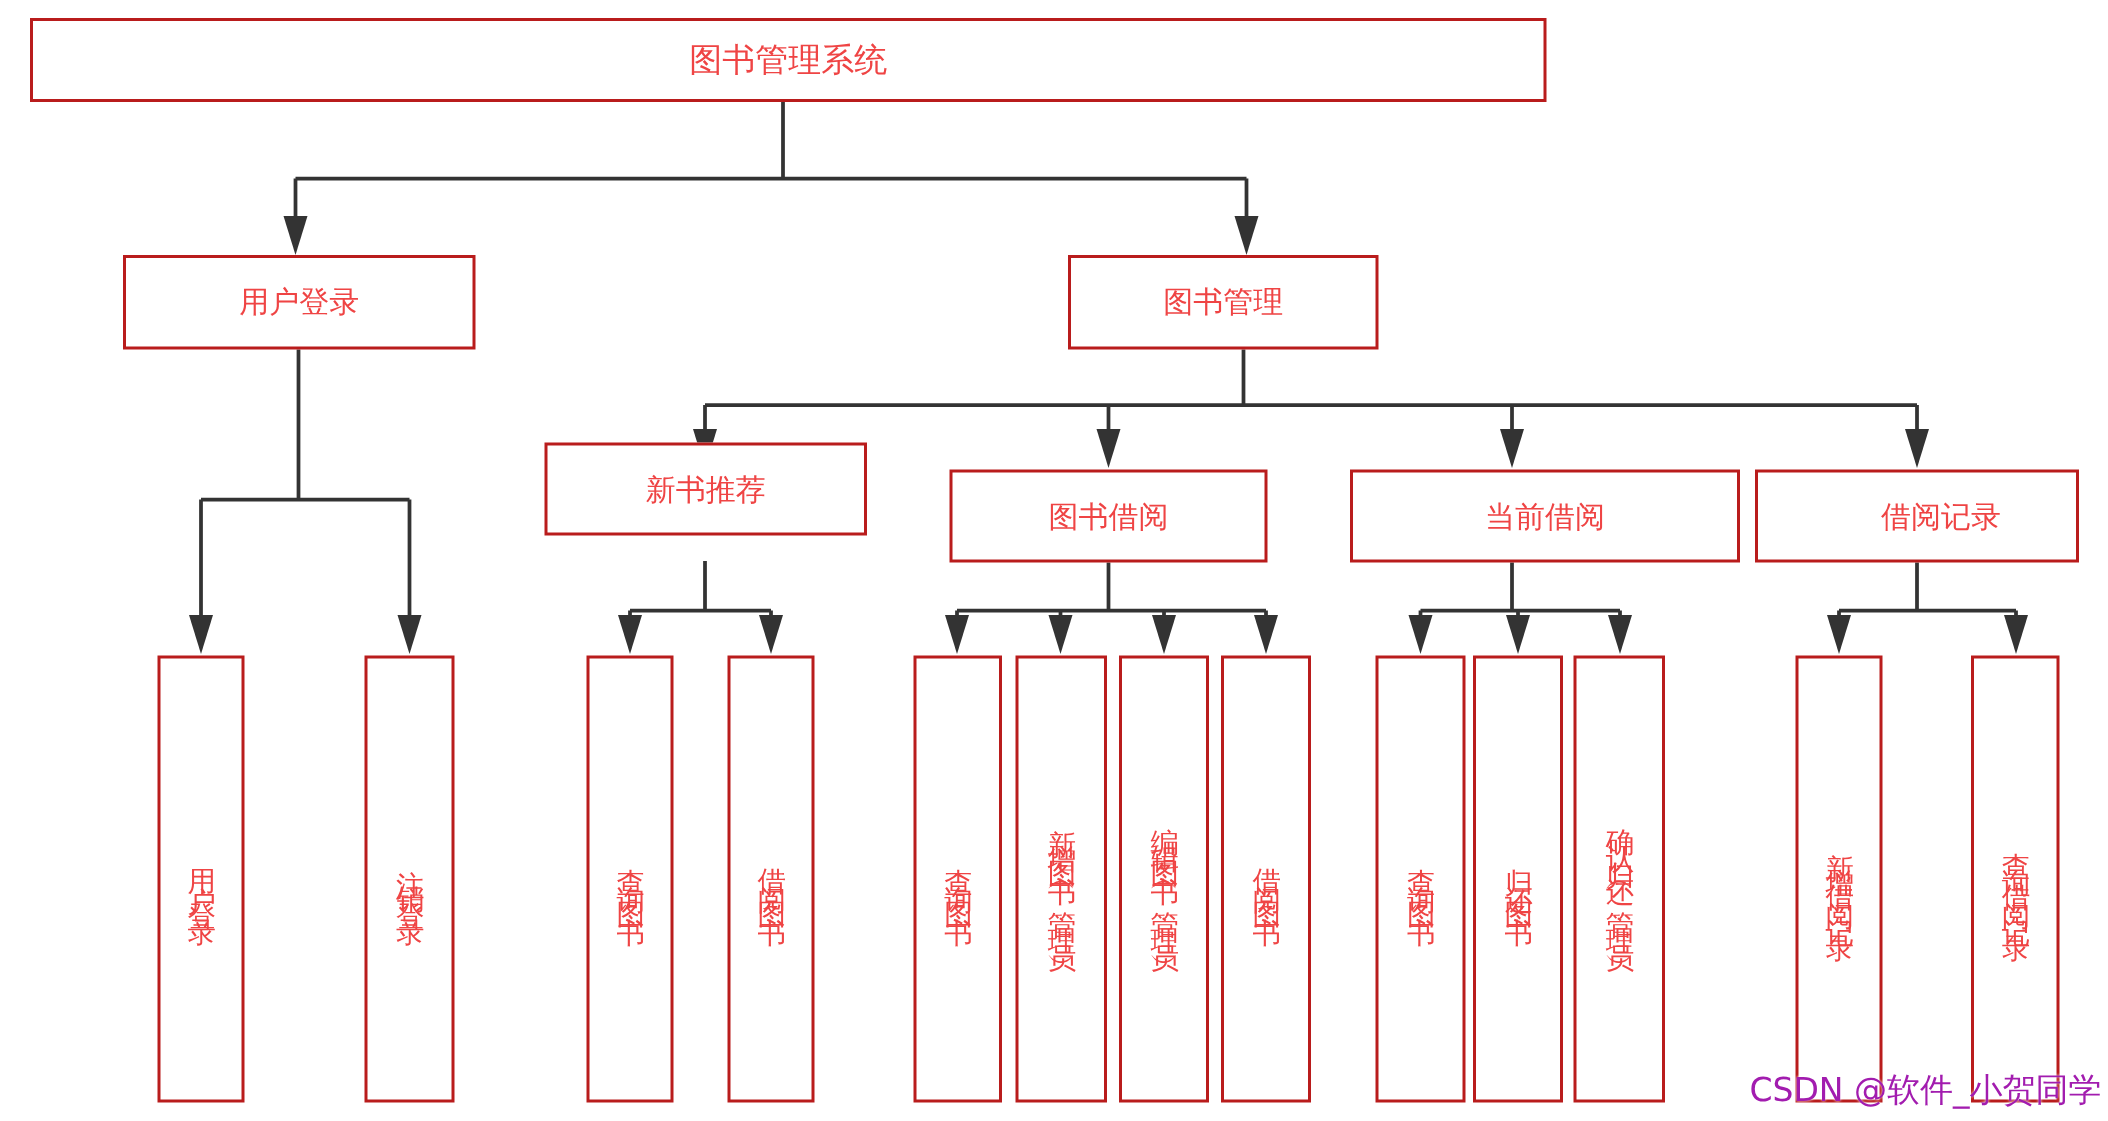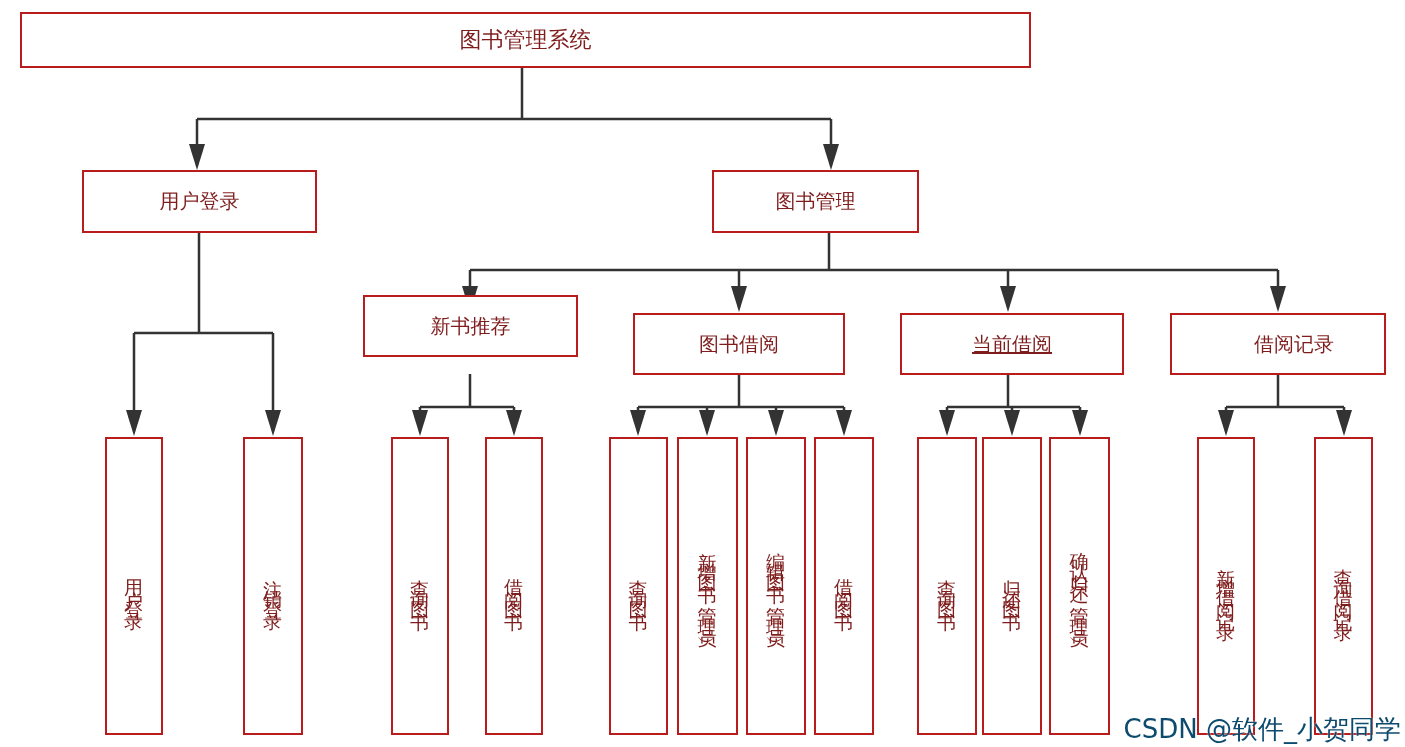--- a/index.html
+++ b/index.html
@@ -12,36 +12,36 @@
     overflow:hidden;
   }
   #wires{position:absolute;left:0;top:0;width:1405px;height:747px;z-index:1;}
   .node{
     position:absolute;
     box-sizing:border-box;
     background:#fff;
     border:2px solid #b91c1c;
     display:flex;align-items:center;justify-content:center;
     z-index:2;
-    color:#7f1d1d;
+    color:#ef4444;
   }
   .root{border-width:2px;font-size:22px;}
   .lvl2,.lvl3{font-size:20px;}
   .leaf{
     writing-mode:vertical-rl;
     text-orientation:mixed;
     font-size:19px;
     letter-spacing:11px;
     line-height:1;
   }
   .watermark{
     position:absolute;
     z-index:5;
-    font-size:26px;
-    color:#0c4a6e;
+    font-size:22px;
+    color:#a21caf;
     text-shadow:0 0 2px #fff;
     white-space:nowrap;
   }
 </style>
 </head>
 <body>
 
 <div id="stage">
 
   <svg id="wires" viewBox="0 0 1405 747" xmlns="http://www.w3.org/2000/svg">
@@ -94,21 +94,21 @@
     <polygon fill="#333" points="1336,410 1352,410 1344,436"></polygon>
   </svg>
 
   <div class="node root" style="left:20px;top:12px;width:1011px;height:56px;">图书管理系统</div>
 
   <div class="node lvl2" style="left:82px;top:170px;width:235px;height:63px;">用户登录</div>
   <div class="node lvl2" style="left:712px;top:170px;width:207px;height:63px;">图书管理</div>
 
   <div class="node lvl3" style="left:363px;top:295px;width:215px;height:62px;">新书推荐</div>
   <div class="node lvl3" style="left:633px;top:313px;width:212px;height:62px;font-family:Liberation Mono, monospace;">图书借阅</div>
-  <div class="node lvl3" style="left:900px;top:313px;width:224px;height:62px;text-decoration:underline;">当前借阅</div>
+  <div class="node lvl3" style="left:900px;top:313px;width:260px;height:62px;">当前借阅</div>
   <div class="node lvl3" style="left:1170px;top:313px;width:216px;height:62px;padding-left:32px;">借阅记录</div>
 
   <div class="node leaf" style="left:105px;top:437px;width:58px;height:298px;">用户登录</div>
   <div class="node leaf" style="left:243px;top:437px;width:60px;height:298px;">注销登录</div>
 
   <div class="node leaf" style="left:391px;top:437px;width:58px;height:298px;">查询图书</div>
   <div class="node leaf" style="left:485px;top:437px;width:58px;height:298px;">借阅图书</div>
 
   <div class="node leaf" style="left:609px;top:437px;width:59px;height:298px;">查询图书</div>
   <div class="node leaf" style="left:677px;top:437px;width:61px;height:298px;">新增图书（管理员）</div>

